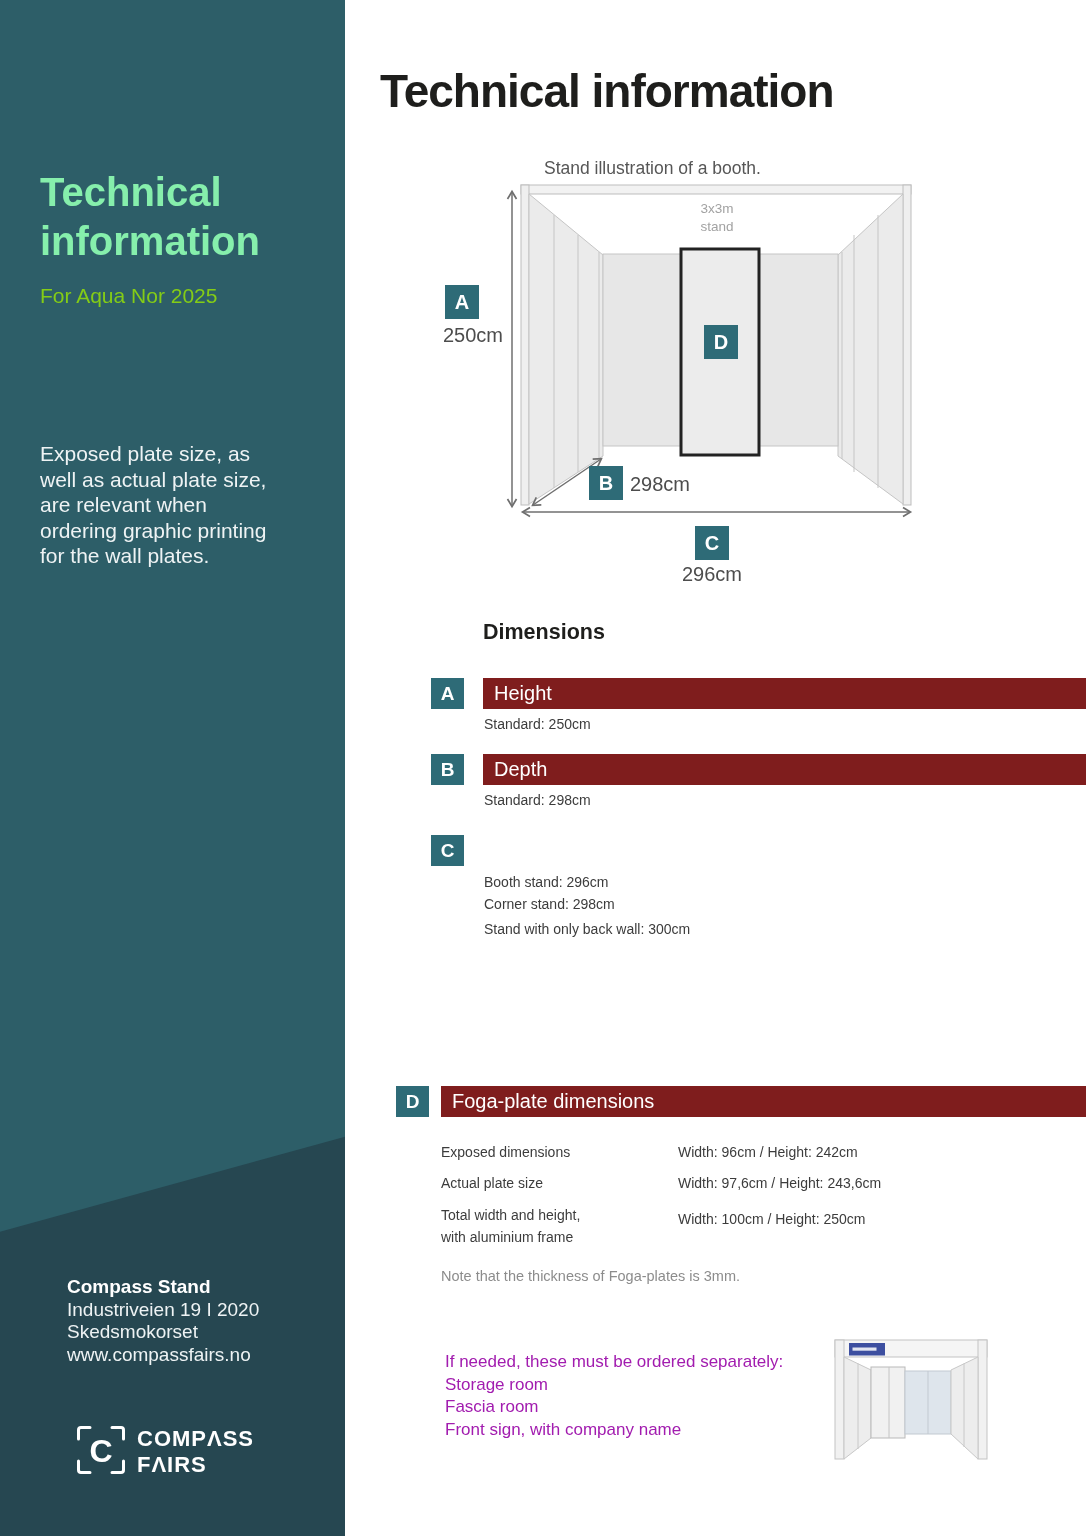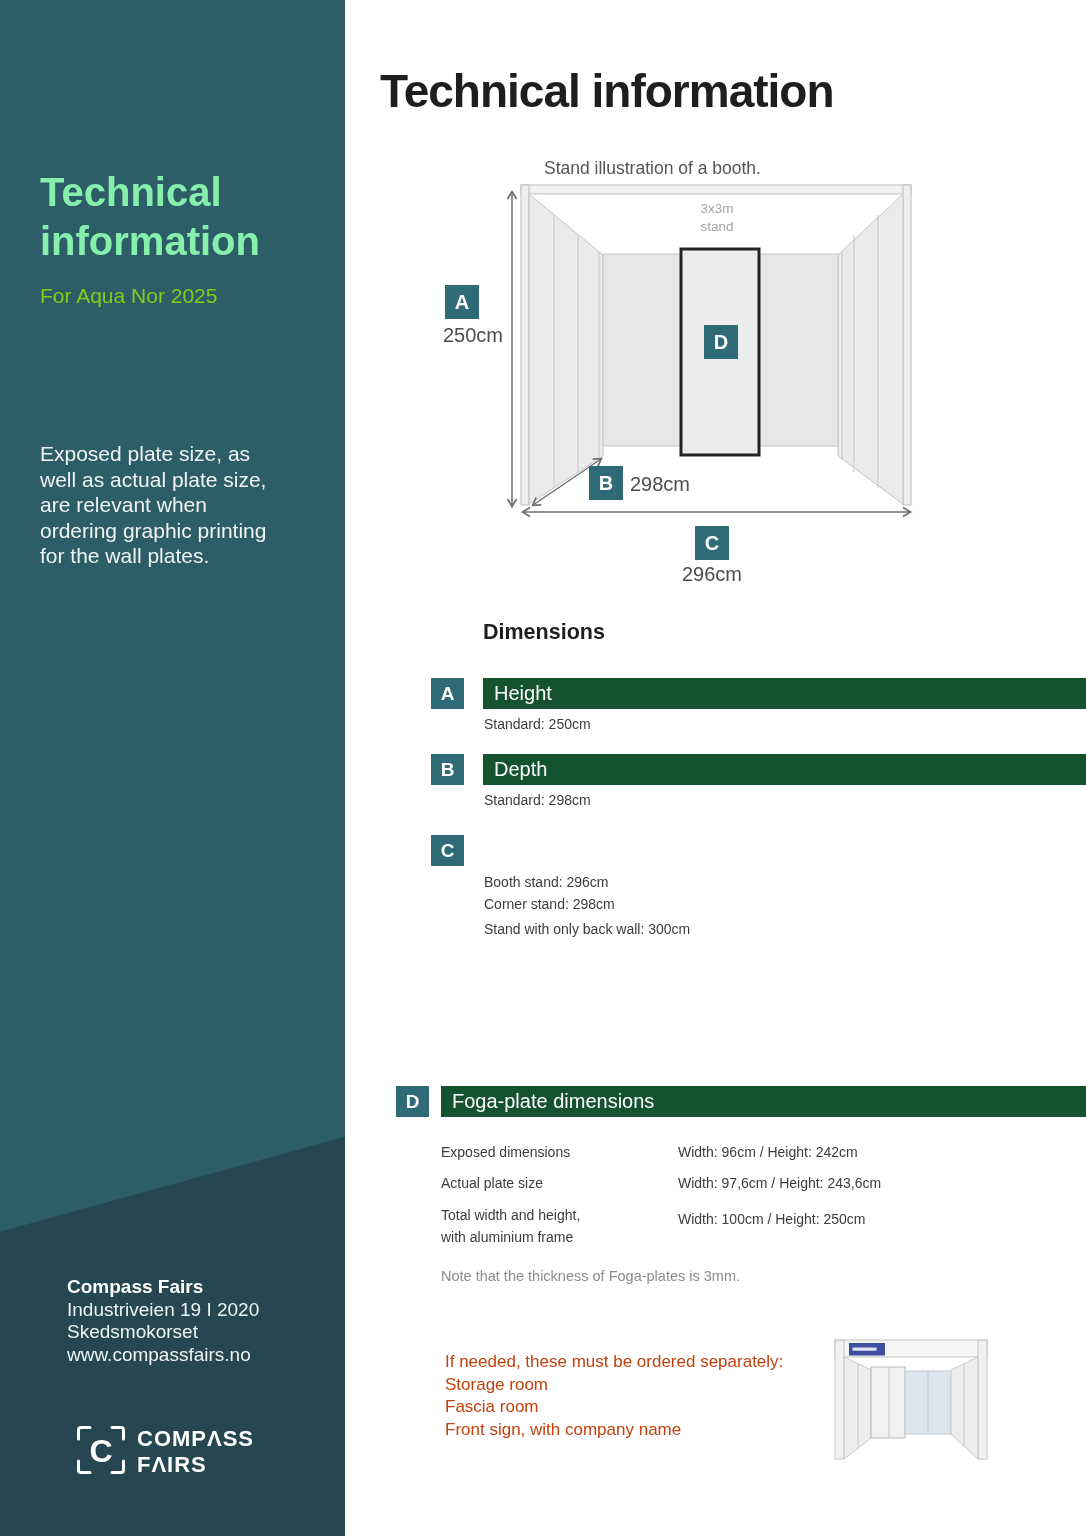--- a/index.html
+++ b/index.html
@@ -21,25 +21,25 @@
   .logo-word{font:bold 22px "Liberation Sans",sans-serif;fill:#ffffff;letter-spacing:1px;}
 
   
   .main-title{left:380px;top:64px;width:675px;text-align:left;font-size:46px;font-weight:bold;
               letter-spacing:-1px;color:#1e1e1c;}
   .ill-caption{left:544px;top:158px;font-size:17.5px;color:#565656;}
 
   .section-heading{left:483px;top:620px;font-size:21.5px;font-weight:bold;color:#1e1e1c;}
   .badge{width:33px;height:31px;background:#2e6b77;color:#ffffff;font-size:19px;font-weight:bold;
          display:flex;align-items:center;justify-content:center;}
-  .bar{height:31px;background:#14532d;color:#ffffff;font-size:20px;display:flex;align-items:center;
+  .bar{height:31px;background:#7f1d1d;color:#ffffff;font-size:20px;display:flex;align-items:center;
        padding-left:11px;box-sizing:border-box;}
   .val{font-size:14px;color:#3c3c3c;}
   .note{font-size:14.5px;color:#8c8c8c;}
-  .ordered{font-size:17px;line-height:22.5px;color:#c2410c;}
+  .ordered{font-size:17px;line-height:22.5px;color:#a21caf;}
 
   
   .badge-text{font:bold 20px "Liberation Sans",sans-serif;fill:#ffffff;text-anchor:middle;}
   .dim-text{font:20px "Liberation Sans",sans-serif;fill:#4d4d4d;}
   .tiny-text{font:13.5px "Liberation Sans",sans-serif;fill:#a2a2a2;text-anchor:middle;}
 </style>
 </head>
 <body>
 
 <div class="canvas">
@@ -57,21 +57,21 @@
 
     <div class="abs sb-para">
       <div>Exposed plate size, as</div>
       <div>well as actual plate size,</div>
       <div>are relevant when</div>
       <div>ordering graphic printing</div>
       <div>for the wall plates.</div>
     </div>
 
     <div class="abs sb-footer">
-      <div class="company">Compass Fairs</div>
+      <div class="company">Compass Stand</div>
       <div>Industriveien 19 I 2020</div>
       <div>Skedsmokorset</div>
       <div>www.compassfairs.no</div>
     </div>
 
     <svg class="abs" style="left:75px;top:1424px" width="180" height="54" viewBox="0 0 180 54">
       <g stroke="#ffffff" stroke-width="3" fill="none" stroke-linecap="round">
         <path d="M15 3.5 H6 Q3.5 3.5 3.5 6 V15"></path>
         <path d="M37 3.5 H46 Q48.5 3.5 48.5 6 V15"></path>
         <path d="M3.5 37 V46 Q3.5 48.5 6 48.5 H15"></path>

